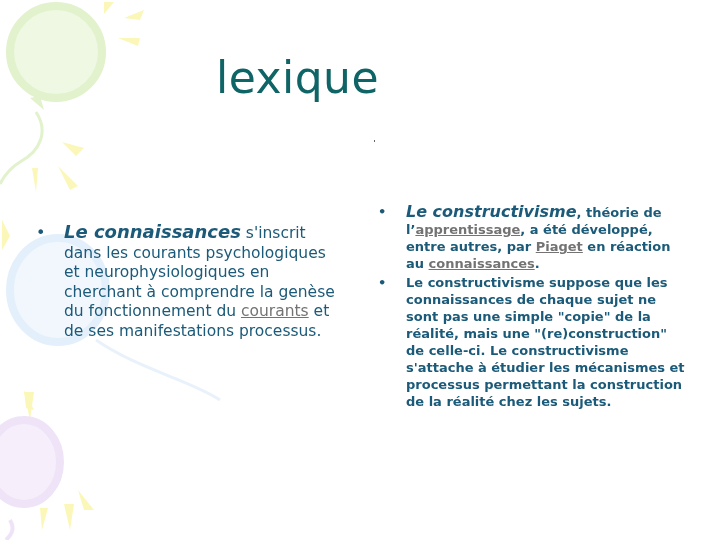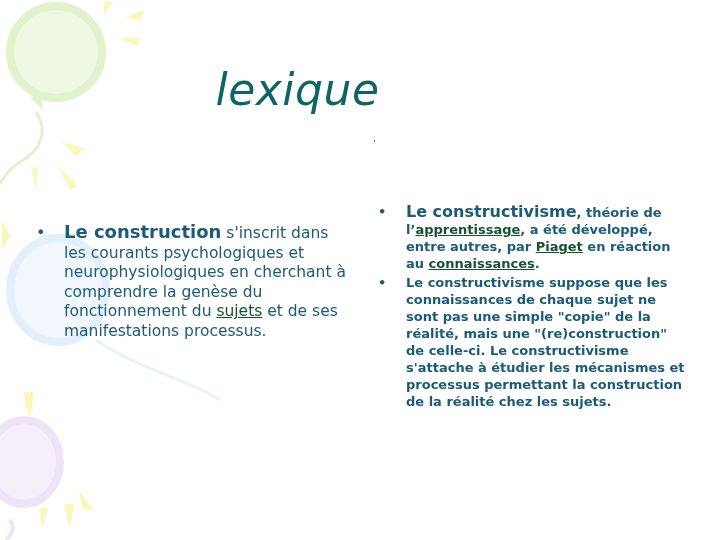--- a/index.html
+++ b/index.html
@@ -1,32 +1,32 @@
 <!DOCTYPE html>
 <html><head>
 <meta charset="utf-8">
 <style>
   html, body { margin: 0; padding: 0; }
   body { width: 720px; height: 540px; position: relative; overflow: hidden; background: #ffffff; font-family: "DejaVu Sans", sans-serif; }
   .bg { position: absolute; left: 0; top: 0; width: 720px; height: 540px; z-index: 0; }
-  .title { position: absolute; left: 0; width: 595px; top: 64px; text-align: center; font-family: "DejaVu Sans", sans-serif; font-size: 44px; color: #0f6466; z-index: 1; letter-spacing: 0.5px; font-style: italic; }
+  .title { position: absolute; left: 0; width: 595px; top: 52px; text-align: center; font-family: "DejaVu Sans", sans-serif; font-size: 44px; color: #0f6466; z-index: 1; letter-spacing: 0.5px; }
   .dot { position: absolute; left: 374px; top: 140px; width: 1px; height: 2px; background: #666; z-index: 1; }
   .col { position: absolute; z-index: 1; color: #1b5a78; }
   .left { left: 36px; top: 222px; width: 310px; }
   .right { left: 378px; top: 203px; width: 310px; }
   .item { position: relative; padding-left: 28px; }
   .bullet { position: absolute; left: 0; top: 0; }
   .left .item { font-size: 15.5px; line-height: 19.6px; }
   .left .bullet { font-size: 16px; top: 1px; }
-  .lead { font-weight: bold; font-size: 18px; color: #1b5a78; }
+  .lead { font-weight: bold; font-size: 18px; color: #1b5a78; font-style: italic; }
   .right .item { font-size: 13px; line-height: 17px; font-weight: bold; }
   .right .lead { font-size: 16px; }
   .right .bullet { font-size: 13px; }
   .right .item + .item { margin-top: 2px; }
-  .lk { color: #14532d; text-decoration: underline; }
+  .lk { color: #737373; text-decoration: underline; }
 </style>
 </head>
 <body>
 
 <svg class="bg" viewBox="0 0 720 540" xmlns="http://www.w3.org/2000/svg">
 
   <g>
     <ellipse cx="56" cy="52" rx="46" ry="46" fill="#eef8e2" stroke="#e1f2cc" stroke-width="8"></ellipse>
     <path d="M30 98 L44 110 L40 96 Z" fill="#e1f2cc"></path>
     <path d="M36 112 C48 130, 42 150, 20 162 C10 168, 4 176, 0 184" fill="none" stroke="#e1f2cc" stroke-width="3"></path>
@@ -56,21 +56,21 @@
     <path d="M10 520 C16 530, 10 536, 6 540" fill="none" stroke="#efe3f8" stroke-width="4"></path>
   </g>
 </svg>
 
 <div class="title">lexique</div>
 <div class="dot"></div>
 
 <div class="col left">
   <div class="item">
     <span class="bullet">•</span>
-    <span class="lead">Le construction</span><span> s'inscrit dans les courants psychologiques et neurophysiologiques en cherchant à comprendre la genèse du fonctionnement du </span><a class="lk">sujets</a><span> et de ses manifestations processus.</span>
+    <span class="lead">Le connaissances</span><span> s'inscrit dans les courants psychologiques et neurophysiologiques en cherchant à comprendre la genèse du fonctionnement du </span><a class="lk">courants</a><span> et de ses manifestations processus.</span>
   </div>
 </div>
 
 <div class="col right">
   <div class="item">
     <span class="bullet">•</span>
     <span class="lead">Le constructivisme</span><span>, théorie de l’</span><a class="lk">apprentissage</a><span>, a été développé, entre autres, par </span><a class="lk">Piaget</a><span> en réaction au </span><a class="lk">connaissances</a><span>.</span>
   </div>
   <div class="item">
     <span class="bullet">•</span>

